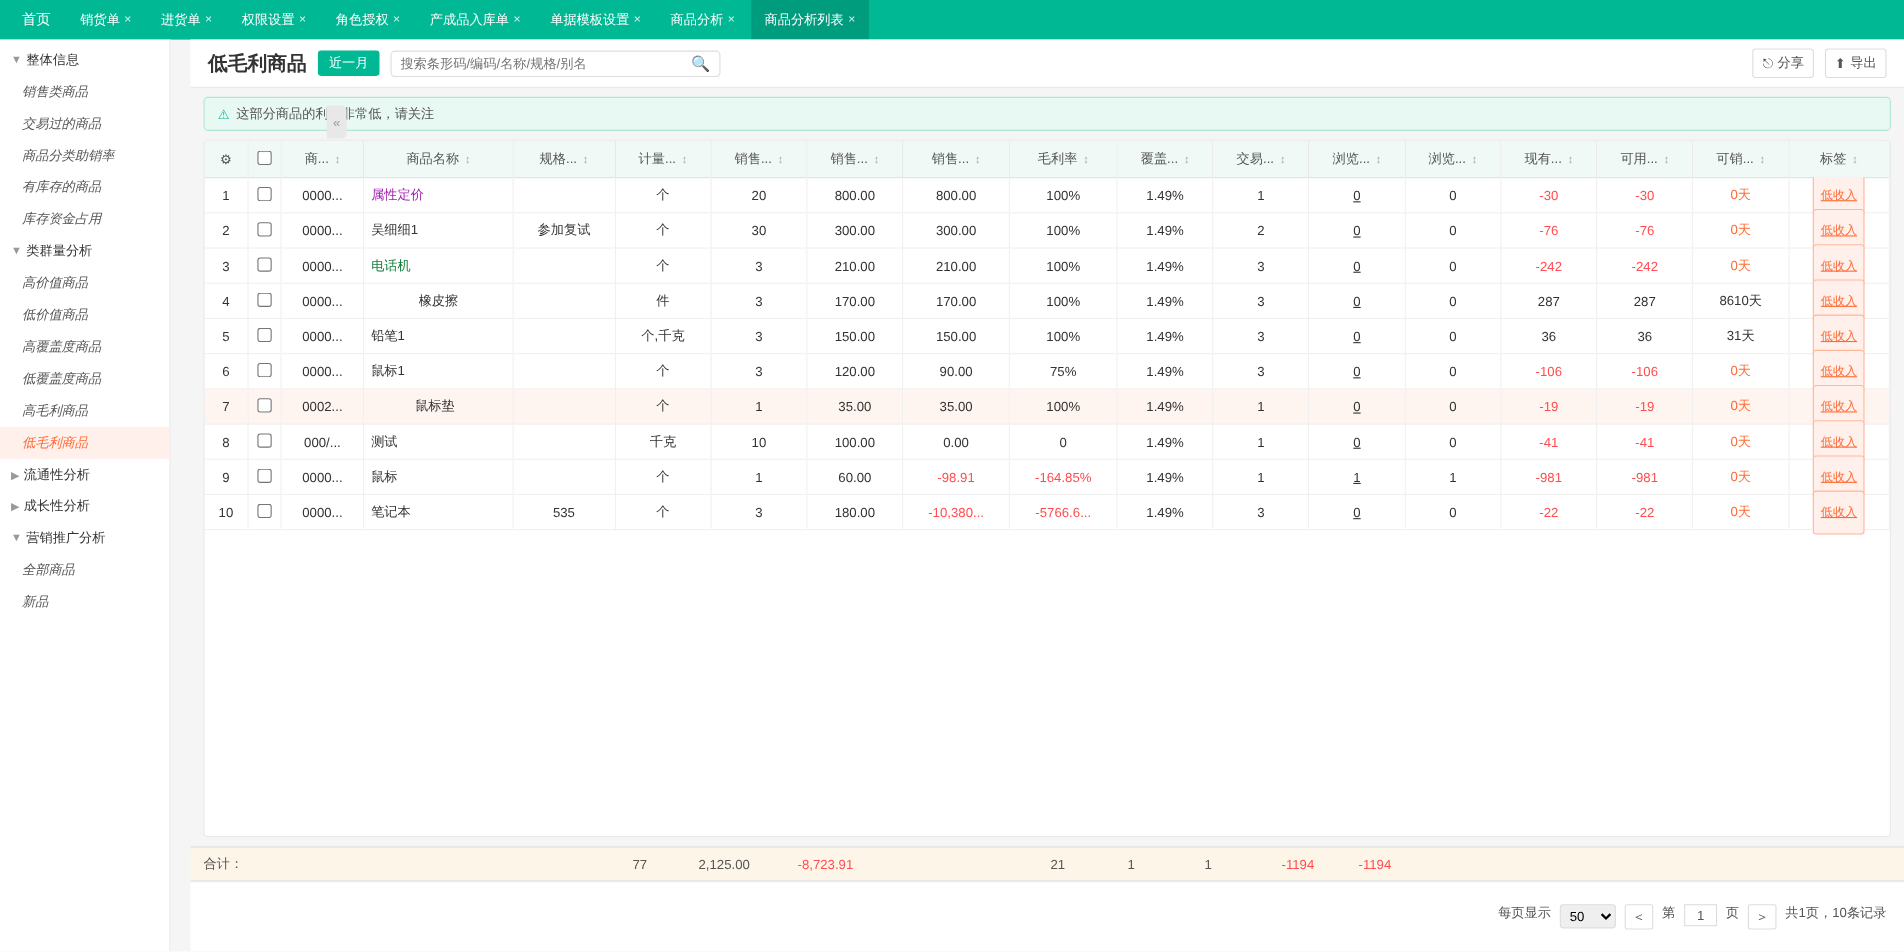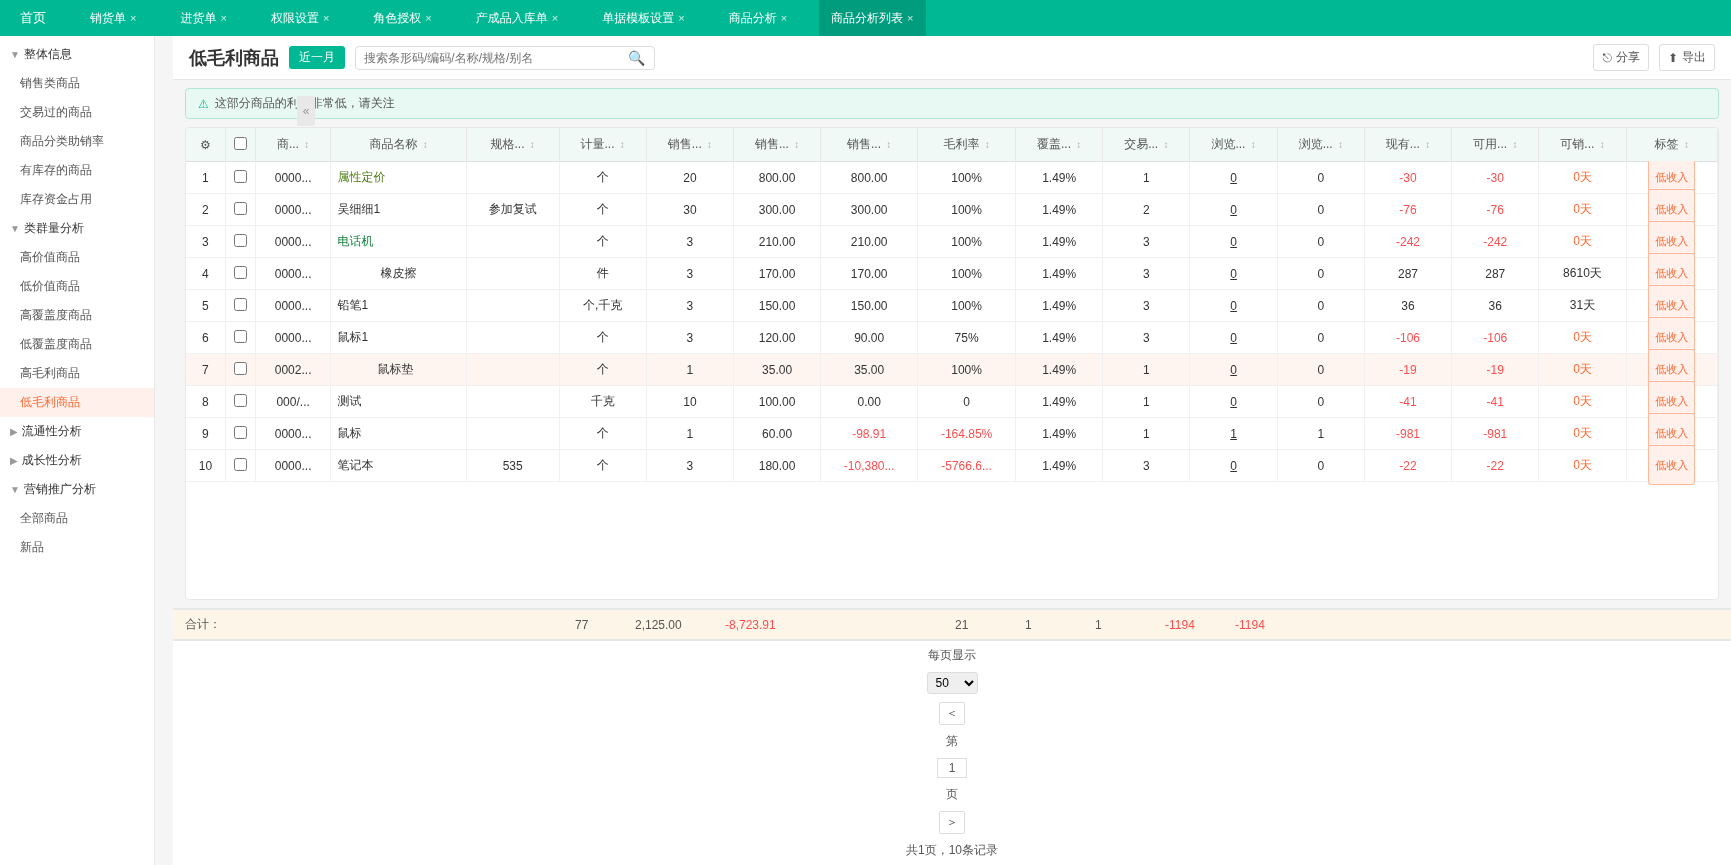--- a/index.html
+++ b/index.html
@@ -5,21 +5,21 @@
     * { box-sizing: border-box; margin: 0; padding: 0; font-family: 'Microsoft YaHei', Arial, sans-serif; font-size: 12px; }
     body { background: #f5f5f5; overflow: hidden; width: 1731px; height: 865px; }
 
     
     .top-nav {
       background: #00b894;
       height: 36px;
       display: flex;
       align-items: center;
       padding: 0 8px;
-      gap: 20px;
+      gap: 3px;
     }
     .nav-item {
       color: #fff;
       padding: 0 12px;
       height: 36px;
       display: flex;
       align-items: center;
       cursor: pointer;
       font-size: 13px;
       white-space: nowrap;
@@ -50,20 +50,21 @@
       color: #333;
       font-size: 12px;
     }
     .sidebar-group-header .arrow { margin-right: 4px; color: #999; font-size: 10px; }
     .sidebar-item {
       padding: 6px 10px 6px 20px;
       cursor: pointer;
       color: #555;
       font-size: 12px;
       white-space: nowrap;
+      font-style: italic;
     }
     .sidebar-item.active { background: #fff0eb; color: #ff6b35; }
     .collapse-btn {
       position: absolute;
       left: 142px;
       top: 60px;
       width: 18px;
       height: 30px;
       background: #e8e8e8;
       border-radius: 0 4px 4px 0;
@@ -206,47 +207,47 @@
     tbody td.text-left { text-align: left; }
     tbody td.red { color: #ff4d4f; }
     tbody td.orange { color: #ff6b35; }
     .tag-badge {
       background: #fff0eb;
       color: #ff6b35;
       border: 1px solid #ffb89a;
       padding: 13px 6px;
       border-radius: 3px;
       font-size: 11px;
+      text-decoration: underline;
     }
     .underline-link { text-decoration: underline; color: #333; cursor: pointer; }
     
     
     .footer-total {
       display: flex;
       align-items: center;
       background: #fdf6e8;
       border-top: 2px solid #e8e8e8;
       padding: 6px 12px;
       border-bottom: 1px solid #e8e8e8;
       font-size: 12px;
     }
     .footer-total span { color: #555; }
 
     
     .pagination {
       display: flex;
-      align-items: center;
+      align-items: flex-start;
       justify-content: flex-end;
-      padding: 6px 16px;
+      padding: 20px 16px;
       background: #fff;
       border-top: 1px solid #e8e8e8;
       gap: 8px;
       font-size: 12px;
       color: #555;
-      flex-direction: column;
     }
     .pagination select {
       border: 1px solid #ddd;
       border-radius: 3px;
       padding: 2px 4px;
       font-size: 12px;
     }
     .pagination .page-btn {
       border: 1px solid #ddd;
       background: #fff;
@@ -400,21 +401,21 @@
             <th>可用... <span class="sort-icon">↕</span></th>
             <th>可销... <span class="sort-icon">↕</span></th>
             <th>标签 <span class="sort-icon">↕</span></th>
           </tr>
         </thead>
         <tbody id="table-body">
         <tr>
     <td>1</td>
     <td class="checkbox-cell"><input type="checkbox" style=""></td>
     <td>0000...</td>
-    <td class="text-left" style="color:#4d7c0f;border-radius:11px;">属性定价</td>
+    <td class="text-left" style="color:#a21caf;border-radius:11px;">属性定价</td>
     <td></td>
     <td>个</td>
     <td>20</td>
     <td>800.00</td>
     <td class="">800.00</td>
     <td class="">100%</td>
     <td>1.49%</td>
     <td>1</td>
     <td><span class="underline-link">0</span></td>
     <td>0</td>

